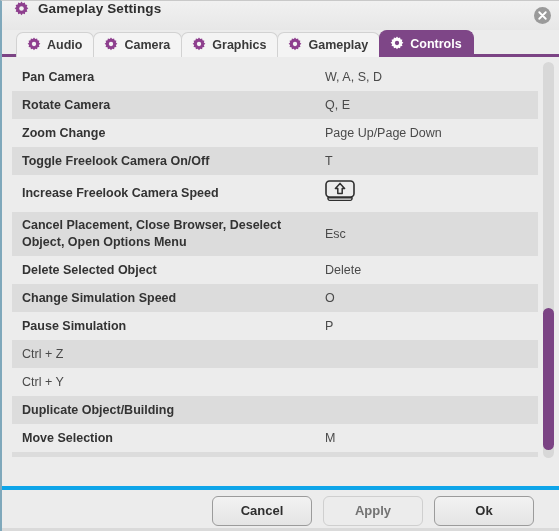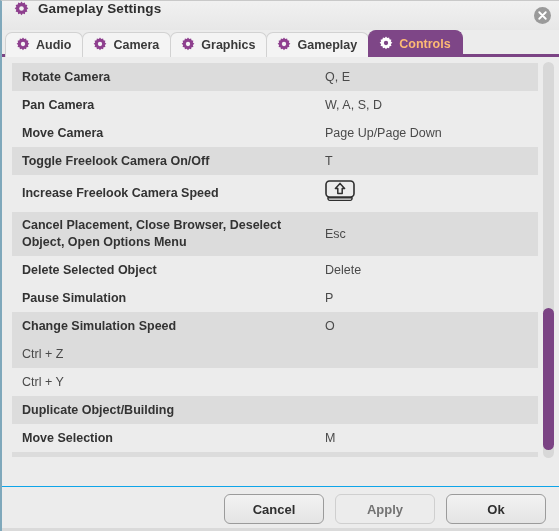--- a/index.html
+++ b/index.html
@@ -63,21 +63,21 @@
   .gear { display: block; }
 
   
   .tabstrip {
     position: relative;
     flex: 0 0 27px;
     height: 27px;
     background: #ececec;
     display: flex;
     align-items: flex-end;
-    padding-left: 3px;
+    padding-left: 14px;
     box-sizing: border-box;
   }
   .tabstrip::after {
     content: "";
     position: absolute;
     left: 0;
     right: 0;
     bottom: 0;
     height: 3px;
     background: #7b4384;
@@ -98,21 +98,21 @@
     border-radius: 7px 7px 0 0;
     margin-right: -1px;
     cursor: pointer;
     white-space: nowrap;
     z-index: 1;
   }
   .tab .tab-label { margin-left: 6px; }
   .tab.active {
     background: #7e4687;
     border-color: #7e4687;
-    color: #fdba74;
+    color: #ffffff;
     height: 27px;
     z-index: 3;
     border-radius: 8px 8px 0 0;
   }
 
   
   .content {
     position: relative;
     flex: 1 1 auto;
     background: #ececec;
@@ -181,25 +181,25 @@
     border-radius: 6px;
     cursor: pointer;
   }
 
   
   .footer {
     position: relative;
     flex: 0 0 45px;
     height: 45px;
     background: #ececec;
-    border-top: 1px solid #0ea5e9;
+    border-top: 4px solid #0ea5e9;
     display: flex;
     align-items: center;
     justify-content: flex-end;
-    padding-right: 13px;
+    padding-right: 25px;
     box-sizing: border-box;
     margin-top: 23px;
   }
   .btn {
     min-width: 100px;
     height: 30px;
     margin-left: 11px;
     border: 1px solid #9b9b9b;
     border-radius: 6px;
     background: linear-gradient(#f2f2f2, #e4e4e4);
@@ -279,30 +279,30 @@
         <span><svg width="14" height="14" viewBox="0 0 24 24">
             <path fill="#ffffff" d="M12 0.8l2.1 2.6 3.2-1 0.7 3.3 3.3 0.7-1 3.2 2.6 2.1-2.6 2.1 1 3.2-3.3 0.7-0.7 3.3-3.2-1-2.1 2.6-2.1-2.6-3.2 1-0.7-3.3-3.3-0.7 1-3.2-2.6-2.1 2.6-2.1-1-3.2 3.3-0.7 0.7-3.3 3.2 1z"></path>
             <circle cx="12" cy="12" r="3.7" fill="#7e4687"></circle>
           </svg></span>
         <span class="tab-label">Controls</span>
       </div>
     </div>
 
   <div class="content">
     <div class="list">
+        <div class="row">
+          <div class="row-action">Pan Camera</div>
+          <div class="row-key">W, A, S, D</div>
+        </div>
         <div class="row alt">
           <div class="row-action">Rotate Camera</div>
           <div class="row-key">Q, E</div>
         </div>
         <div class="row">
-          <div class="row-action">Pan Camera</div>
-          <div class="row-key">W, A, S, D</div>
-        </div>
-        <div class="row">
-          <div class="row-action">Move Camera</div>
+          <div class="row-action">Zoom Change</div>
           <div class="row-key">Page Up/Page Down</div>
         </div>
         <div class="row alt">
           <div class="row-action">Toggle Freelook Camera On/Off</div>
           <div class="row-key">T</div>
         </div>
         <div class="row">
           <div class="row-action">Increase Freelook Camera Speed</div>
           <div class="row-key"><span class="keycap" title="Shift"><svg width="30" height="22" viewBox="0 0 30 22">
                 <rect x="1" y="1" width="28" height="16" rx="3.5" ry="3.5" fill="#ececec" stroke="#2f2f2f" stroke-width="1.6"></rect>
@@ -311,27 +311,27 @@
               </svg></span></div>
         </div>
         <div class="row alt tall">
           <div class="row-action">Cancel Placement, Close Browser, Deselect Object, Open Options Menu</div>
           <div class="row-key">Esc</div>
         </div>
         <div class="row">
           <div class="row-action">Delete Selected Object</div>
           <div class="row-key">Delete</div>
         </div>
+        <div class="row alt">
+          <div class="row-action">Change Simulation Speed</div>
+          <div class="row-key">O</div>
+        </div>
         <div class="row">
           <div class="row-action">Pause Simulation</div>
           <div class="row-key">P</div>
-        </div>
-        <div class="row alt">
-          <div class="row-action">Change Simulation Speed</div>
-          <div class="row-key">O</div>
         </div>
         <div class="row alt">
           <div class="row-key">Ctrl + Z</div>
         </div>
         <div class="row">
           <div class="row-key">Ctrl + Y</div>
         </div>
         <div class="row alt">
           <div class="row-action">Duplicate Object/Building</div>
         </div>

